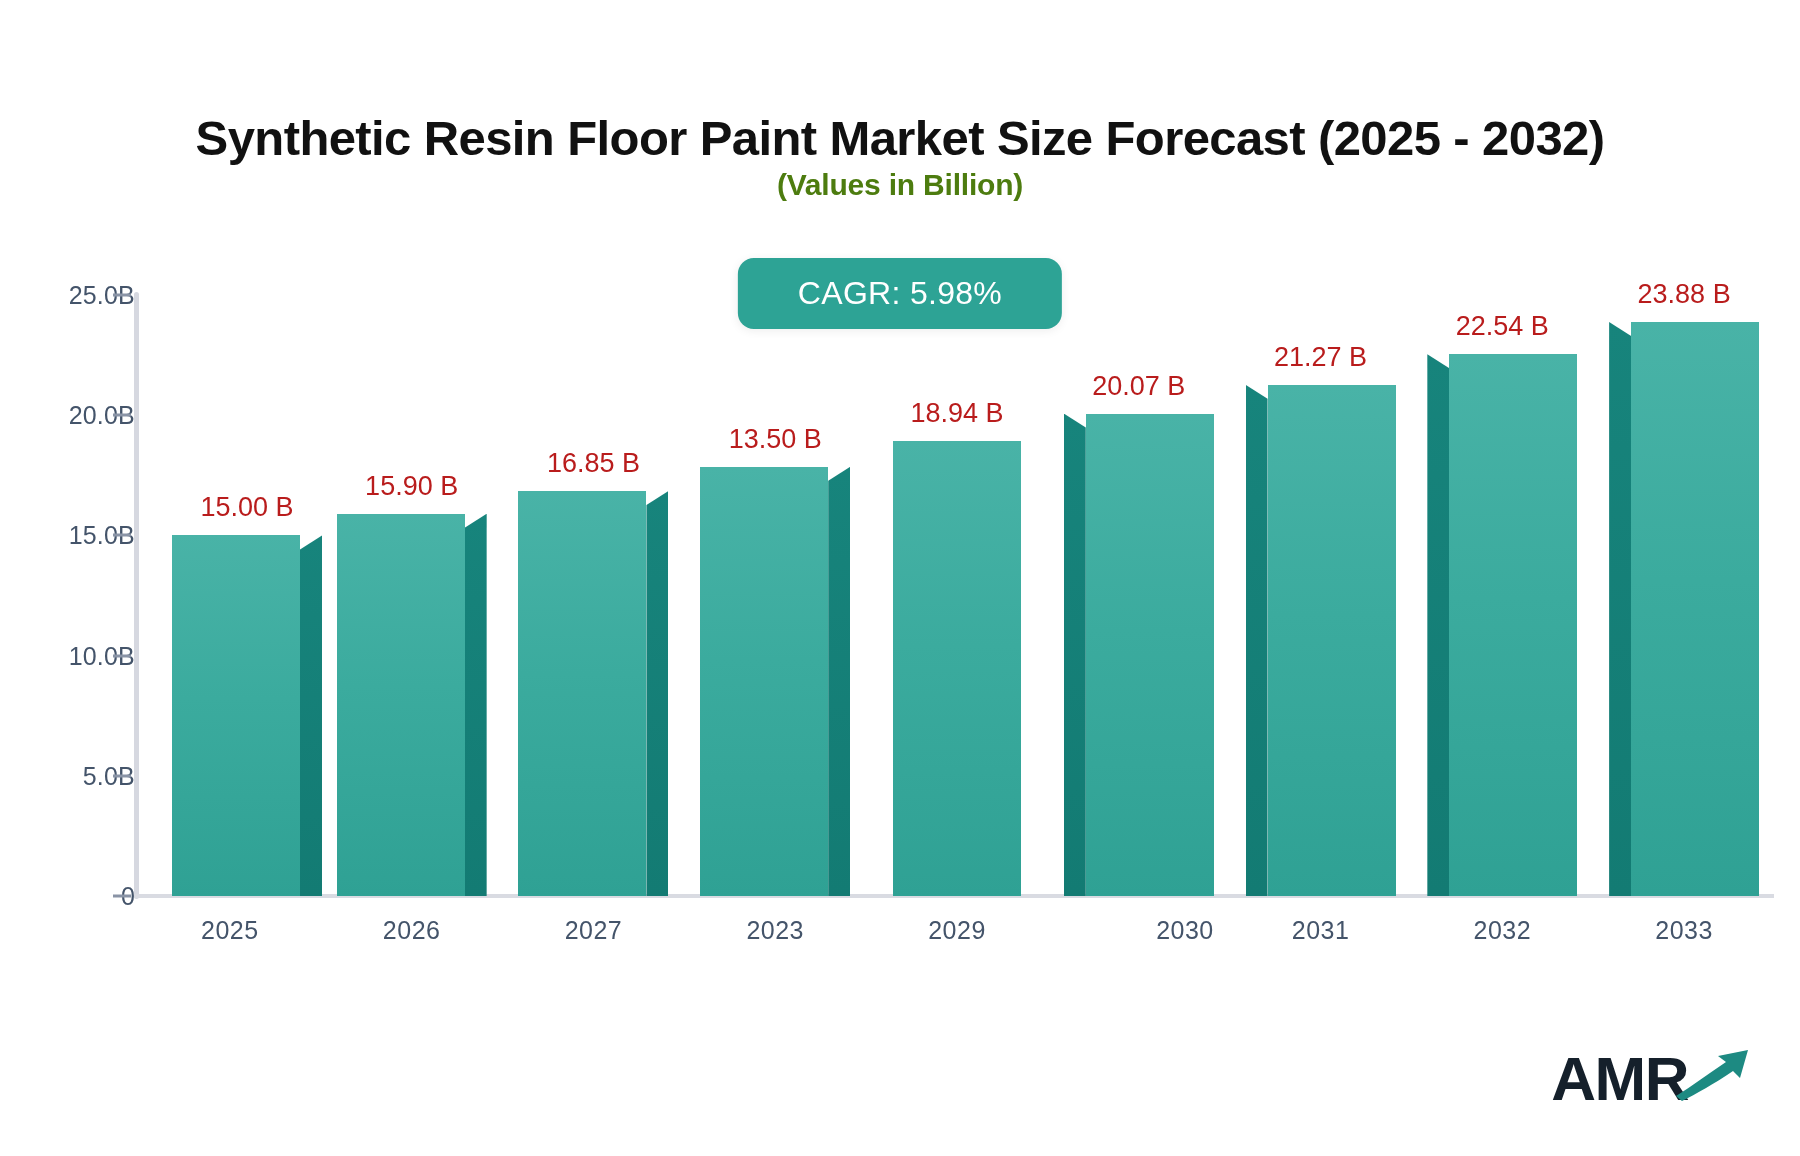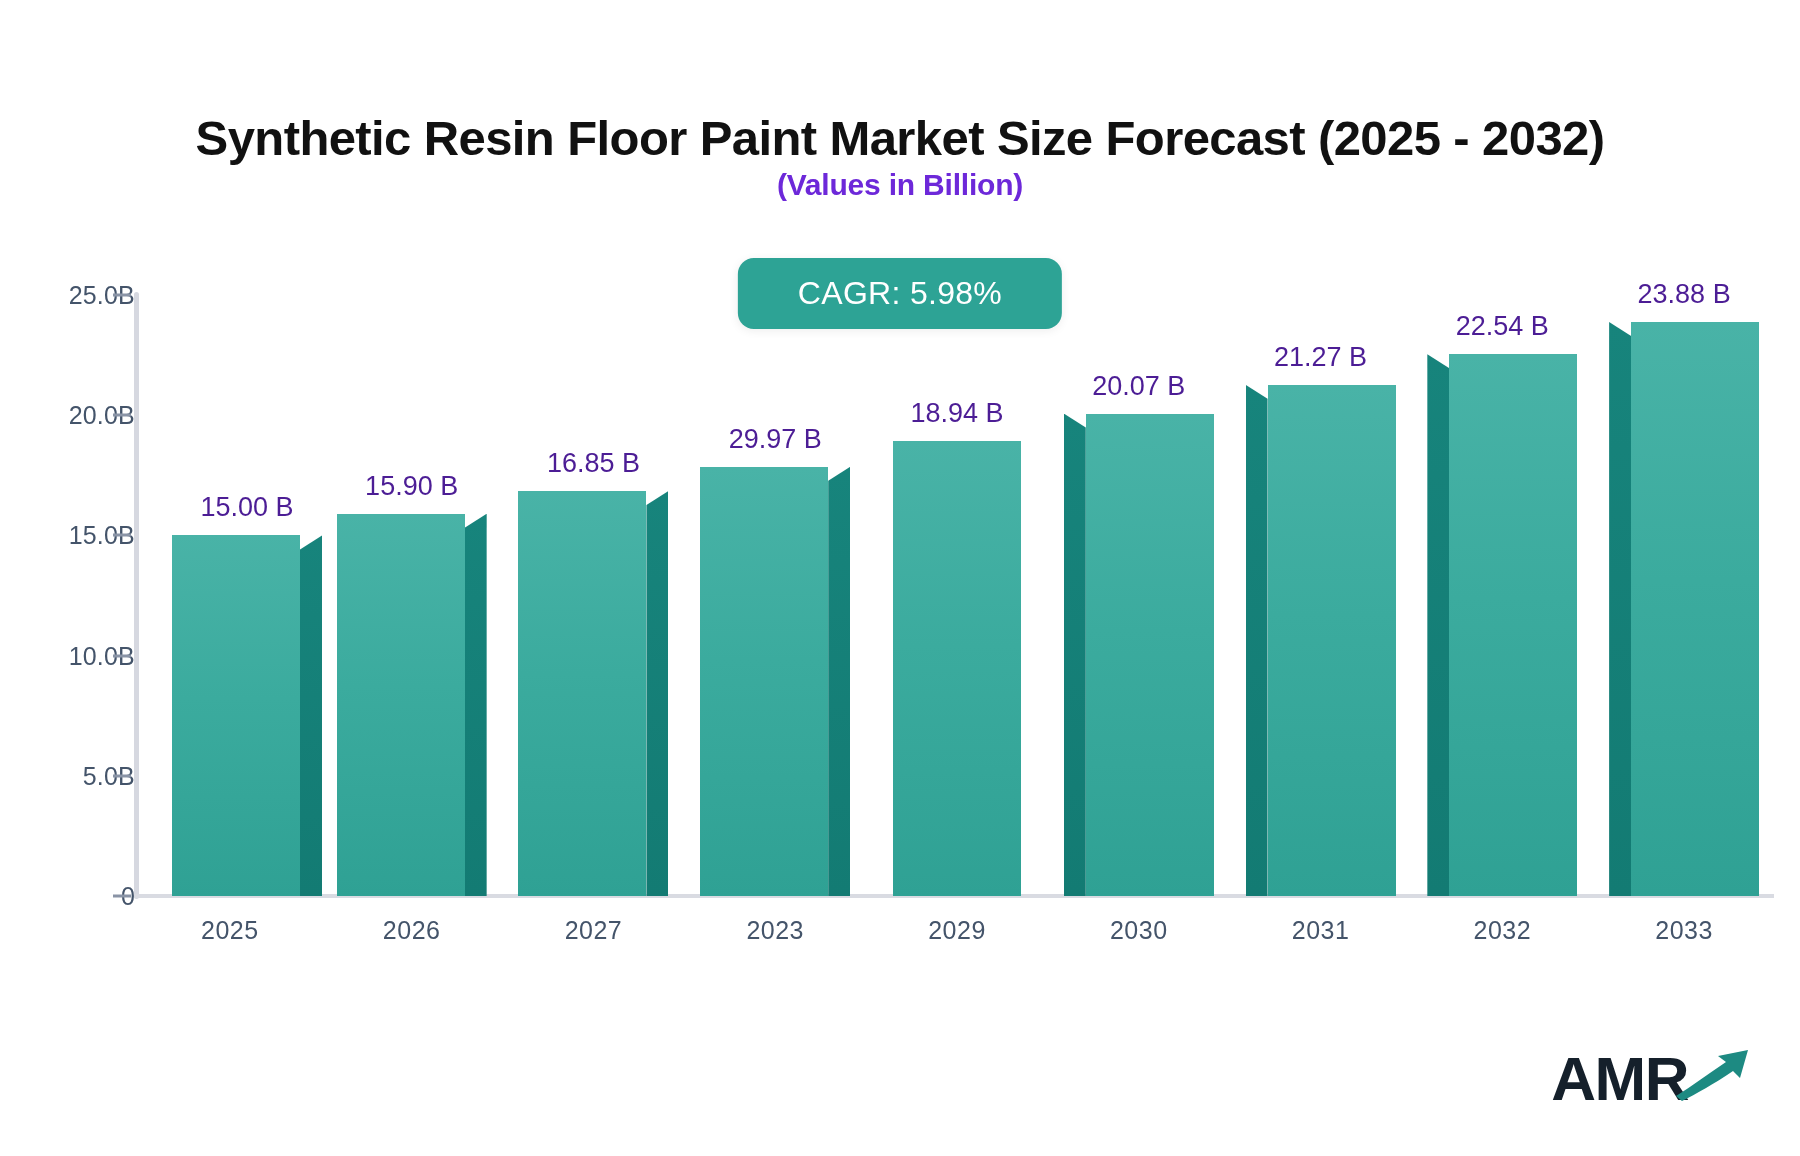--- a/index.html
+++ b/index.html
@@ -22,21 +22,21 @@
     letter-spacing:-0.6px;
     color:#111111;
     white-space:nowrap;
   }
   #chart-subtitle {
     position:absolute;
     top:168px; left:0; width:1800px;
     text-align:center;
     font-weight:700;
     font-size:30px;
-    color:#6d28d9;
+    color:#4d7c0f;
     letter-spacing:-0.2px;
   }
 
   
   #cagr-badge {
     position:absolute;
     top:258px;
     left:50%;
     transform:translateX(-50%);
     background:#2da395;
@@ -135,21 +135,21 @@
   
   .side-none .bar-front { left:11px; width:128px; }
 
   .bar-value {
     position:absolute;
     bottom:calc(100% + 12px);
     left:0;
     width:150px;
     text-align:center;
     font-size:27px;
-    color:#4c1d95;
+    color:#b91c1c;
     white-space:nowrap;
   }
 
   .x-label {
     position:absolute;
     top:916px;
     width:150px;
     text-align:center;
     font-size:25px;
     color:#44546a;
@@ -226,21 +226,21 @@
           <div class="bar-side"></div>
           <div class="bar-front"></div>
         </div>
         <div class="bar-value">16.85 B</div>
       </div>
       <div class="bar-group" style="left: 700.222px; height: 429.354px;">
         <div class="bar-3d side-right" style="height: 429.354px;">
           <div class="bar-side"></div>
           <div class="bar-front"></div>
         </div>
-        <div class="bar-value">29.97 B</div>
+        <div class="bar-value">13.50 B</div>
       </div>
       <div class="bar-group" style="left: 882px; height: 455.318px;">
         <div class="bar-3d side-none" style="height: 455.318px;">
           <div class="bar-front"></div>
         </div>
         <div class="bar-value">18.94 B</div>
       </div>
       <div class="bar-group" style="left: 1063.78px; height: 482.483px;">
         <div class="bar-3d side-left" style="height: 482.483px;">
           <div class="bar-side"></div>
@@ -269,21 +269,21 @@
         </div>
         <div class="bar-value">23.88 B</div>
       </div>
     </div>
   <div id="x-labels">
       <div class="x-label" style="left: 154.889px;">2025</div>
       <div class="x-label" style="left: 336.667px;">2026</div>
       <div class="x-label" style="left: 518.444px;">2027</div>
       <div class="x-label" style="left: 700.222px;">2023</div>
       <div class="x-label" style="left: 882px;">2029</div>
-      <div class="x-label" style="left: 1063.78px;">2030</div>
+      <div class="x-label" style="left: 1063.78px; text-align: right;">2030</div>
       <div class="x-label" style="left: 1245.56px;">2031</div>
       <div class="x-label" style="left: 1427.33px;">2032</div>
       <div class="x-label" style="left: 1609.11px;">2033</div>
     </div>
 
 </div>
 
 <div id="amr-logo">
   <span id="amr-wordmark">AMR</span>
   <span id="amr-arrow">

